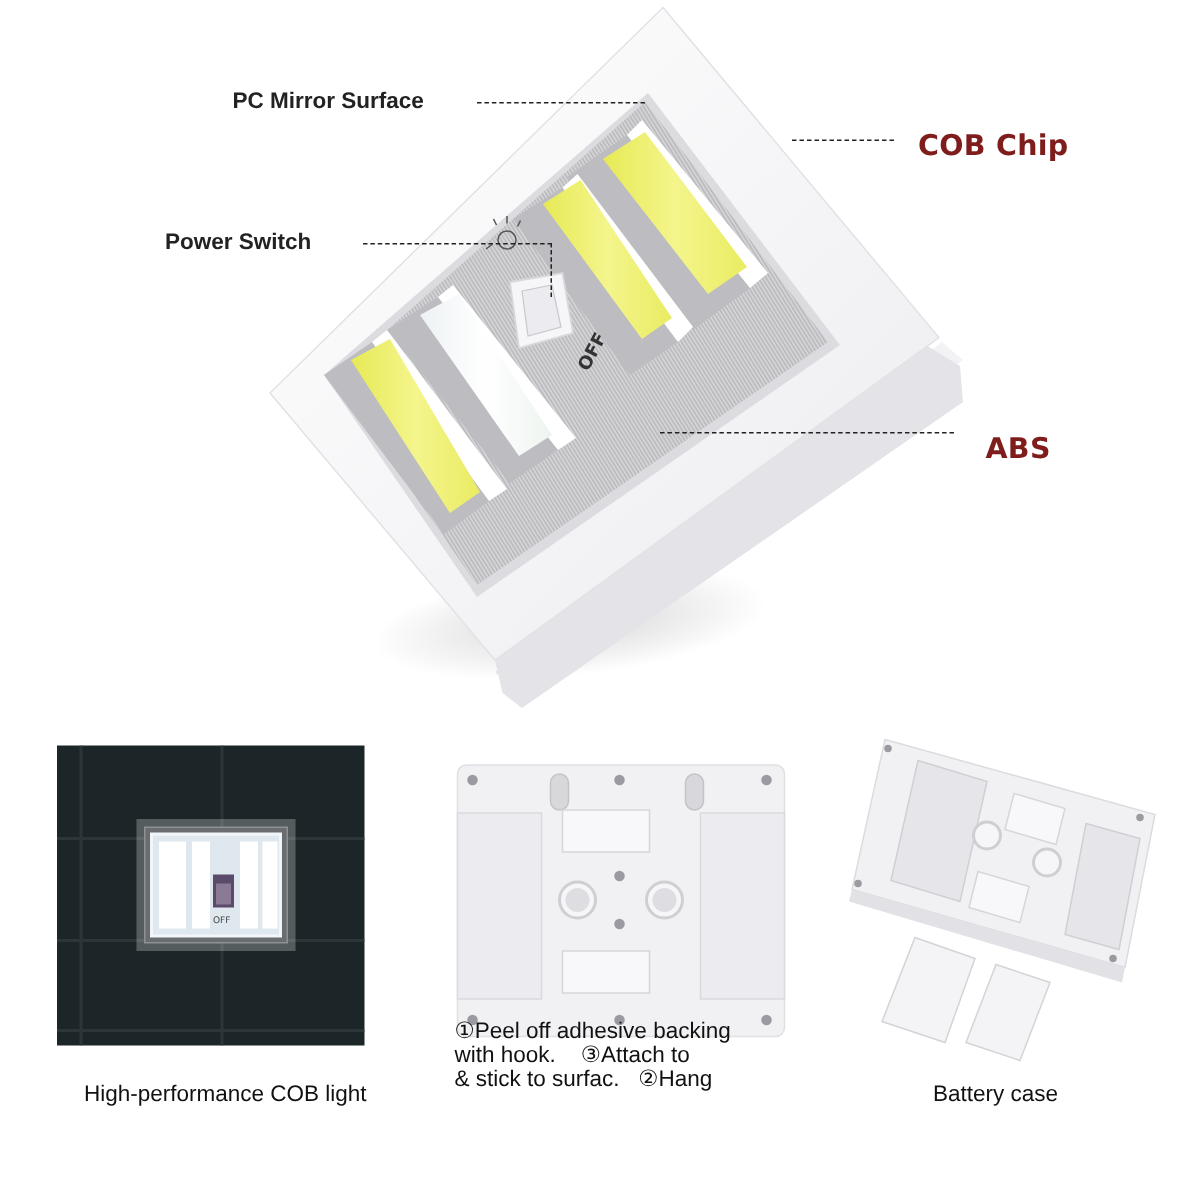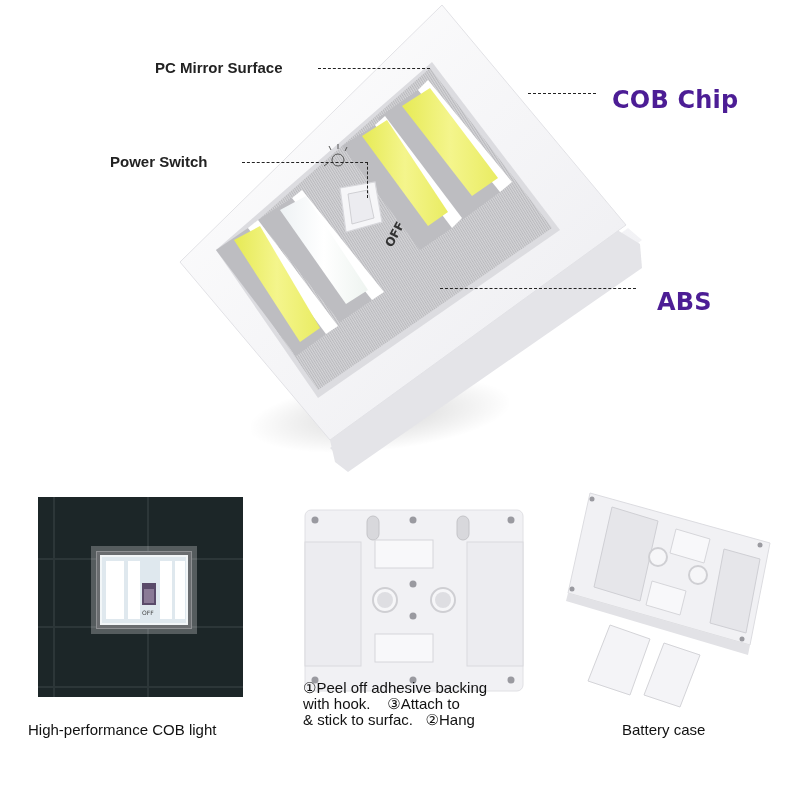--- a/index.html
+++ b/index.html
@@ -14,21 +14,21 @@
       position: absolute; left: 250px; top: 380px; width: 260px; height: 70px;
       background: radial-gradient(ellipse at center, rgba(0,0,0,0.16) 0%, rgba(0,0,0,0.05) 50%, rgba(0,0,0,0) 72%);
       transform: rotate(-6deg);
     }
 
     
     .callout {
       position: absolute; white-space: nowrap; line-height: 1;
     }
     .callout-light { font-size: 15px; color: #222; font-family: "Liberation Sans", sans-serif; font-weight: bold; }
-    .callout-bold { font-size: 24px; font-weight: bold; color: #4c1d95; font-family: "DejaVu Sans", sans-serif; letter-spacing: 0.2px; }
+    .callout-bold { font-size: 19px; font-weight: bold; color: #7f1d1d; font-family: "DejaVu Sans", sans-serif; letter-spacing: 0.2px; }
     .dash {
       position: absolute; height: 0; border-top: 1.6px dashed #222;
     }
     .vdash {
       position: absolute; width: 0; border-left: 1.6px dashed #222;
     }
 
     
     .panel { position: absolute; }
     .caption { position: absolute; font-size: 15px; color: #111; line-height: 16px; font-family: "Liberation Sans", sans-serif; }
@@ -135,21 +135,21 @@
       <rect x="68" y="64" width="18" height="58" fill="#ffffff"></rect>
       <rect x="90" y="64" width="12" height="58" fill="#ffffff"></rect>
       <rect x="122" y="64" width="12" height="58" fill="#ffffff"></rect>
       <rect x="137" y="64" width="10" height="58" fill="#ffffff"></rect>
       <rect x="104" y="86" width="14" height="22" fill="#5a4b6a"></rect>
       <rect x="106" y="92" width="10" height="14" fill="#8a7a96"></rect>
       <text x="104" y="118" font-size="6" font-family="DejaVu Sans, sans-serif" fill="#444">OFF</text>
       <rect x="56" y="52" width="100" height="82" fill="none" stroke="rgba(255,255,255,0.25)" stroke-width="6"></rect>
     </svg>
   </div>
-  <div class="caption" style="left:28px; top:722px;">High-performance COB light</div>
+  <div class="caption" style="left:56px; top:722px;">High-performance COB light</div>
 
   <div class="panel" style="left:303px; top:508px; width:222px; height:185px;">
     <svg width="222" height="185" viewBox="0 0 222 185">
       <rect x="2" y="2" width="218" height="181" rx="6" fill="#f1f1f4" stroke="#e0e0e4"></rect>
       <rect x="2" y="34" width="56" height="124" fill="#ececf0" stroke="#dadade"></rect>
       <rect x="164" y="34" width="56" height="124" fill="#ececf0" stroke="#dadade"></rect>
 
       <g fill="#d8d8dc" stroke="#c4c4c8">
         <path d="M64 14 a6 6 0 1 1 12 0 v12 a6 6 0 0 1 -12 0 z"></path>
         <path d="M154 14 a6 6 0 1 1 12 0 v12 a6 6 0 0 1 -12 0 z"></path>

